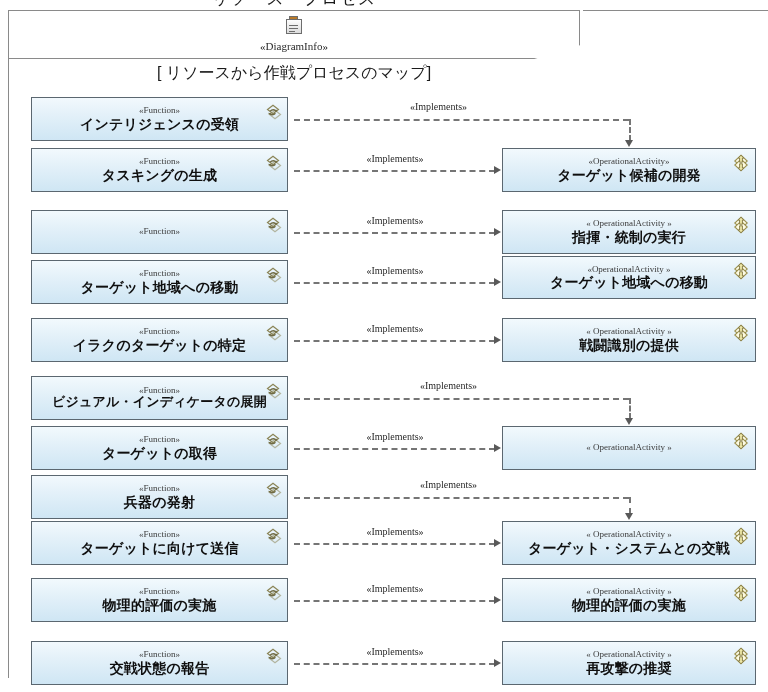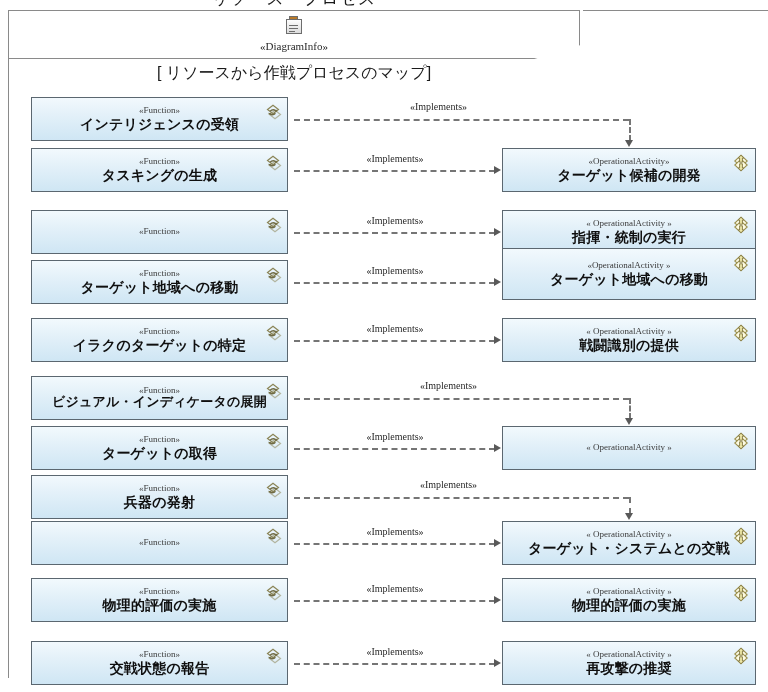--- a/index.html
+++ b/index.html
@@ -294,20 +294,21 @@
             <path d="M6.5 12.5 L12 8.2 L17.5 12.5 L12 16.8 Z" fill="none" stroke="#8a8456" stroke-width="1.2" opacity="0.55"></path>
             <path d="M7.2 9.3 C9 7.2 12 7.4 12.8 9.2" fill="none" stroke="#6f6a43" stroke-width="1.5"></path>
             <path d="M12.4 11.2 C10.6 13.3 7.6 13.1 6.8 11.3" fill="none" stroke="#6f6a43" stroke-width="1.5"></path>
             <path d="M13.6 7.6 l0.6 2.2 -2.2 -0.6 Z" fill="#6f6a43"></path>
             <path d="M6.0 12.9 l-0.6 -2.2 2.2 0.6 Z" fill="#6f6a43"></path>
           </svg>
         </span>
       </div>
       <div class="node left" style="left: 31px; top: 521px; width: 257px; height: 44px;">
         <div class="stereo">«Function»</div>
+        <div class="label">ターゲットに向けて送信</div>
         <span class="ico">
           <svg width="20" height="20" viewBox="0 0 20 20">
             <path d="M4.5 7.5 L10 3.2 L15.5 7.5 L10 11.8 Z" fill="none" stroke="#8a8456" stroke-width="1.2"></path>
             <path d="M6.5 12.5 L12 8.2 L17.5 12.5 L12 16.8 Z" fill="none" stroke="#8a8456" stroke-width="1.2" opacity="0.55"></path>
             <path d="M7.2 9.3 C9 7.2 12 7.4 12.8 9.2" fill="none" stroke="#6f6a43" stroke-width="1.5"></path>
             <path d="M12.4 11.2 C10.6 13.3 7.6 13.1 6.8 11.3" fill="none" stroke="#6f6a43" stroke-width="1.5"></path>
             <path d="M13.6 7.6 l0.6 2.2 -2.2 -0.6 Z" fill="#6f6a43"></path>
             <path d="M6.0 12.9 l-0.6 -2.2 2.2 0.6 Z" fill="#6f6a43"></path>
           </svg>
         </span>
@@ -357,21 +358,21 @@
         <div class="label">指揮・統制の実行</div>
         <span class="ico">
           <svg width="20" height="20" viewBox="0 0 20 20">
             <path d="M10 2.2 L16.2 8 L10 13.8 L3.8 8 Z" fill="#fdfbe3" stroke="#9a8f4e" stroke-width="1.1"></path>
             <path d="M10 6.2 L16.2 12 L10 17.8 L3.8 12 Z" fill="#fdfbe3" stroke="#9a8f4e" stroke-width="1.1"></path>
             <path d="M8.6 9.2 L8.6 5.0 L7.2 5.0 L10 2.3 L12.8 5.0 L11.4 5.0 L11.4 9.2 Z" fill="#efe9a8" stroke="#7d7340" stroke-width="0.9"></path>
             <path d="M8.6 10.8 L8.6 15.0 L7.2 15.0 L10 17.7 L12.8 15.0 L11.4 15.0 L11.4 10.8 Z" fill="#efe9a8" stroke="#7d7340" stroke-width="0.9"></path>
           </svg>
         </span>
       </div>
-      <div class="node right" style="left: 502px; top: 248px; width: 254px; height: 52px;">
+      <div class="node right" style="left: 502px; top: 256px; width: 254px; height: 43px;">
         <div class="stereo">«OperationalActivity »</div>
         <div class="label">ターゲット地域への移動</div>
         <span class="ico">
           <svg width="20" height="20" viewBox="0 0 20 20">
             <path d="M10 2.2 L16.2 8 L10 13.8 L3.8 8 Z" fill="#fdfbe3" stroke="#9a8f4e" stroke-width="1.1"></path>
             <path d="M10 6.2 L16.2 12 L10 17.8 L3.8 12 Z" fill="#fdfbe3" stroke="#9a8f4e" stroke-width="1.1"></path>
             <path d="M8.6 9.2 L8.6 5.0 L7.2 5.0 L10 2.3 L12.8 5.0 L11.4 5.0 L11.4 9.2 Z" fill="#efe9a8" stroke="#7d7340" stroke-width="0.9"></path>
             <path d="M8.6 10.8 L8.6 15.0 L7.2 15.0 L10 17.7 L12.8 15.0 L11.4 15.0 L11.4 10.8 Z" fill="#efe9a8" stroke="#7d7340" stroke-width="0.9"></path>
           </svg>
         </span>

